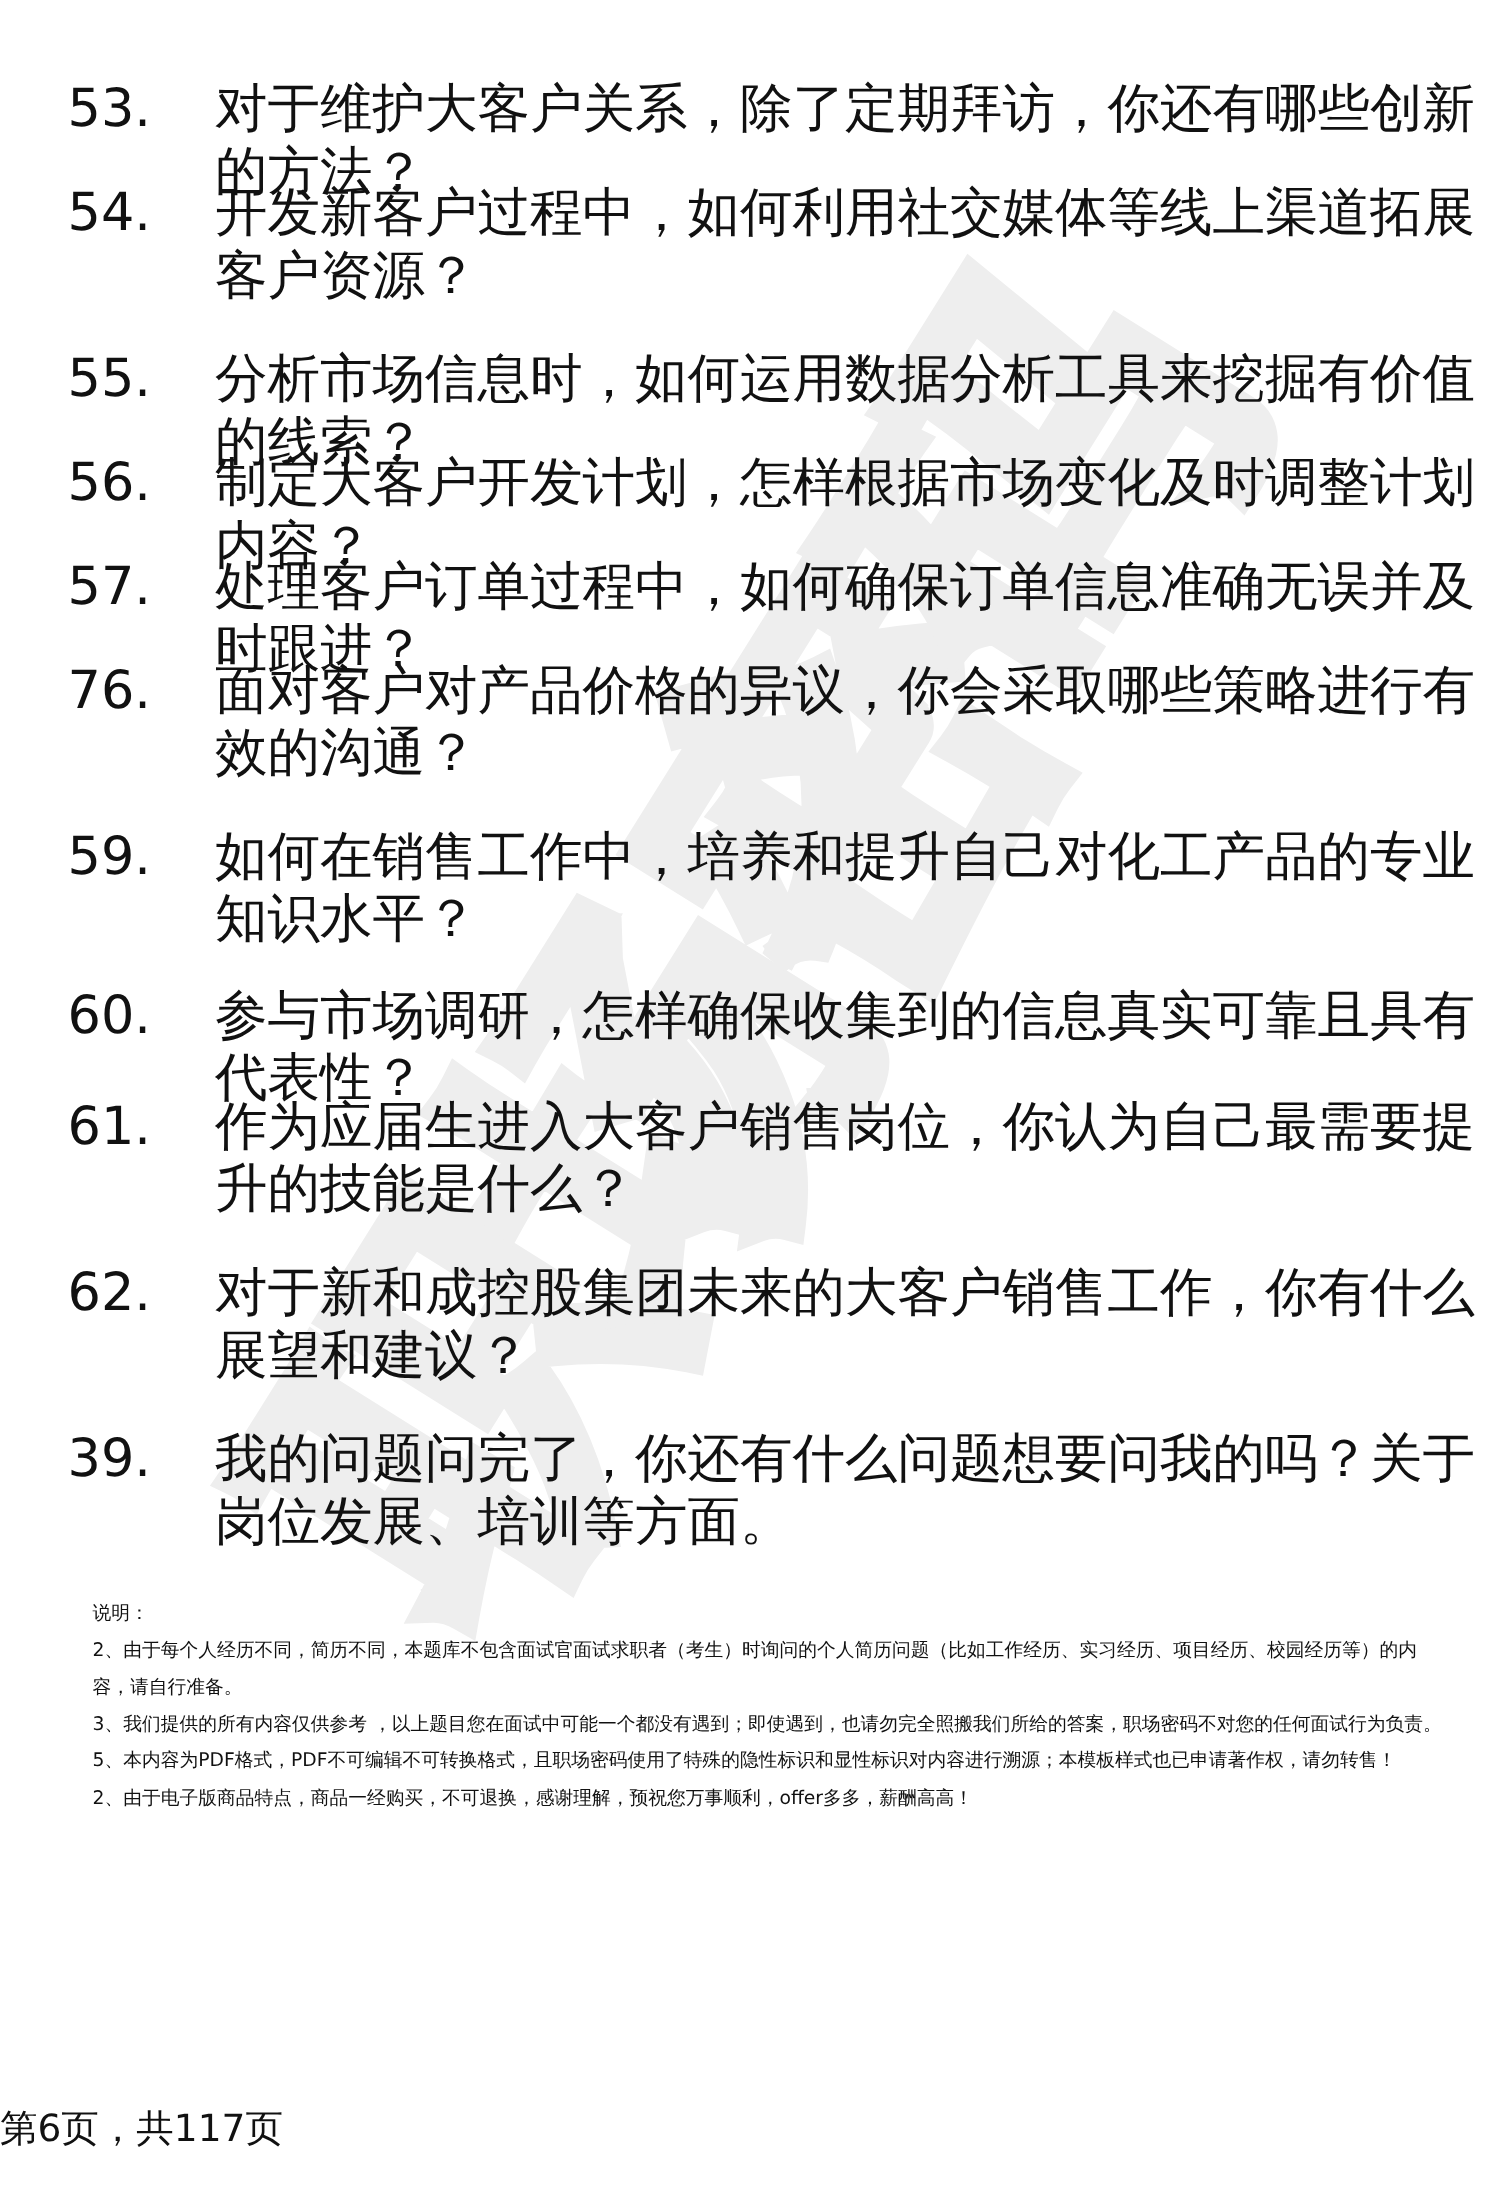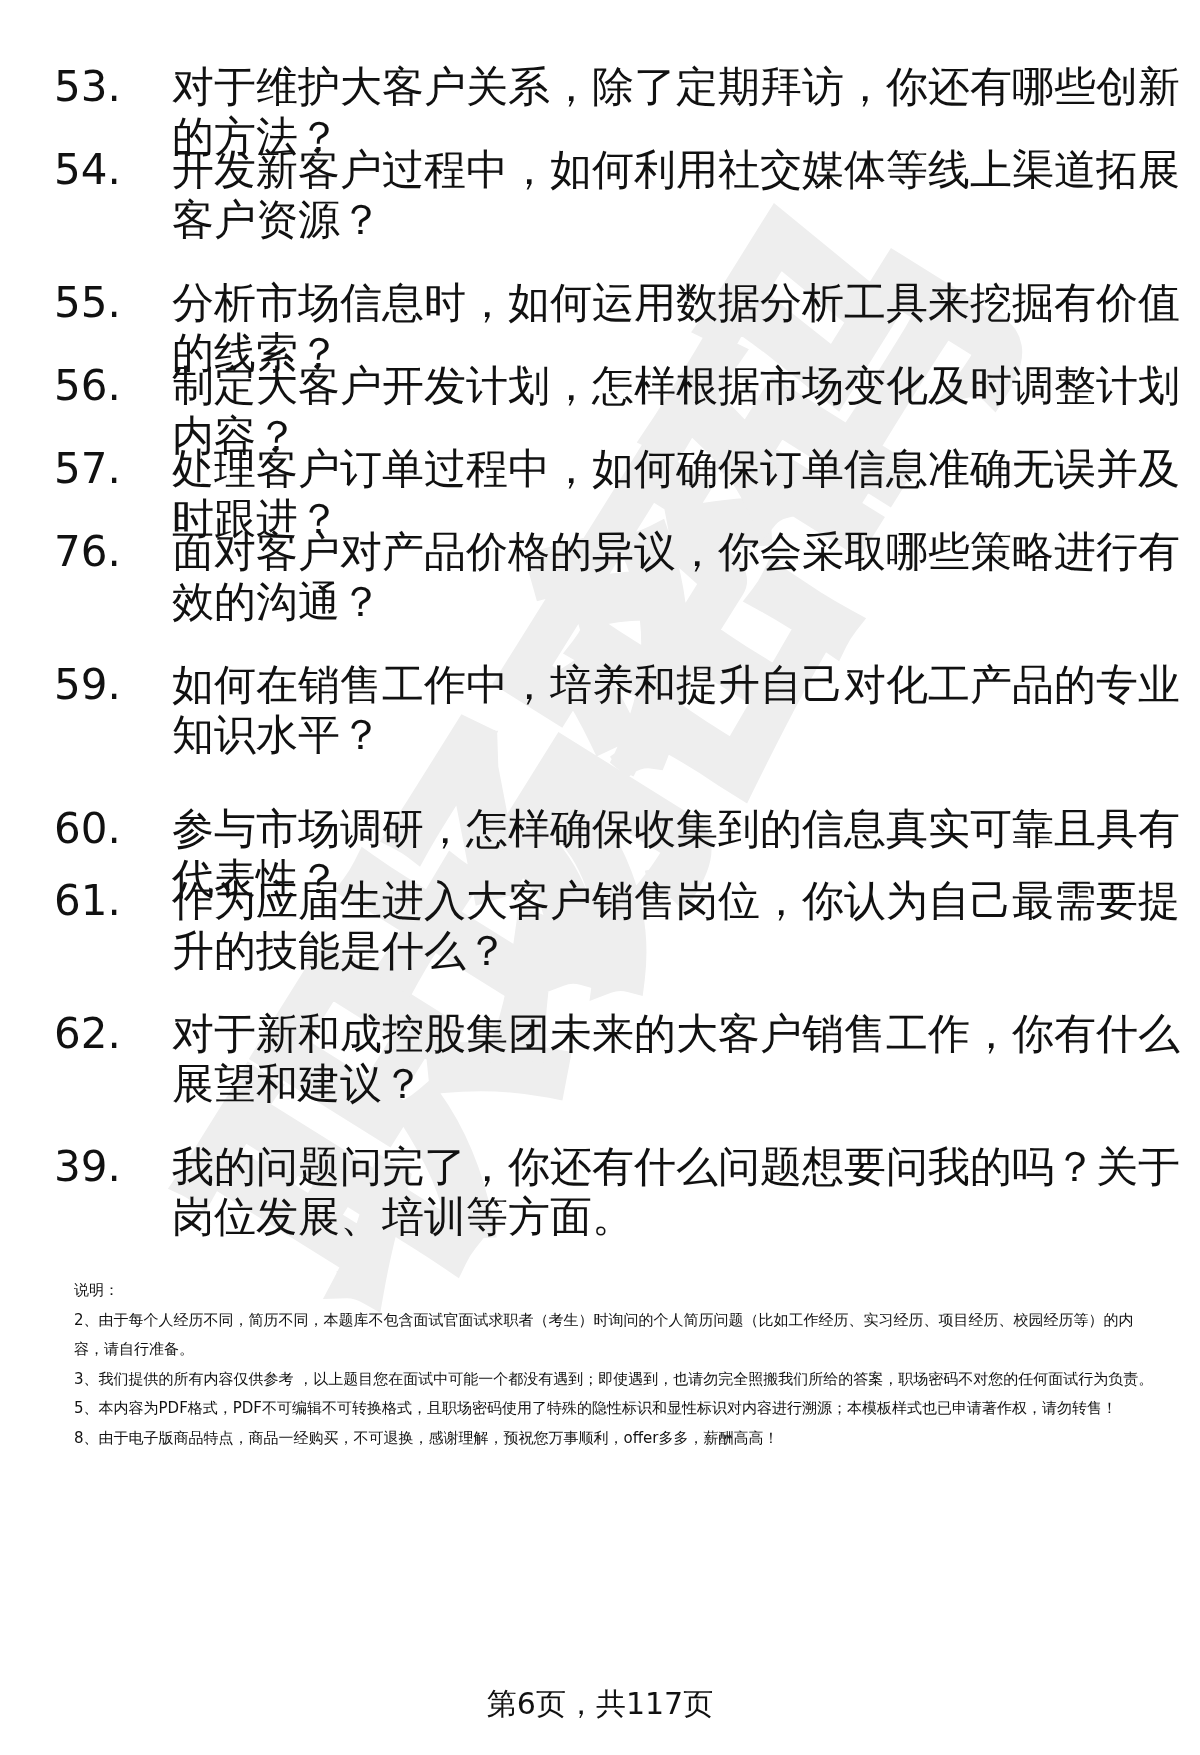--- a/index.html
+++ b/index.html
@@ -25,21 +25,21 @@
   }
   .q .num { position: absolute; left: 0; top: 0; width: 70px; }
   .q .txt { display: block; margin-left: 118px; width: 1024px; word-break: break-all; }
   .notes {
     position: absolute; left: 74px; top: 1276px; width: 1080px;
     font-size: 15px; line-height: 29.5px; z-index: 1; word-break: break-all;
   }
   .notes p { margin: 0; }
   .page-footer {
     position: absolute; left: 0; width: 1200px; top: 1684px;
-    text-align: center; font-size: 30px; line-height: 40px; z-index: 1;
+    font-size: 30px; line-height: 40px; z-index: 1;
   }
 </style>
 </head>
 <body>
 
 <div class="watermark">职场密码</div>
 
 <div class="questions">
   <div class="q" style="top:62px">
     <span class="num">53.</span>
@@ -62,21 +62,21 @@
     <span class="txt">处理客户订单过程中，如何确保订单信息准确无误并及时跟进？</span>
   </div>
   <div class="q" style="top:527px">
     <span class="num">76.</span>
     <span class="txt">面对客户对产品价格的异议，你会采取哪些策略进行有效的沟通？</span>
   </div>
   <div class="q" style="top:660px">
     <span class="num">59.</span>
     <span class="txt">如何在销售工作中，培养和提升自己对化工产品的专业知识水平？</span>
   </div>
-  <div class="q" style="top:804px">
+  <div class="q" style="top:787px">
     <span class="num">60.</span>
     <span class="txt">参与市场调研，怎样确保收集到的信息真实可靠且具有代表性？</span>
   </div>
   <div class="q" style="top:876px">
     <span class="num">61.</span>
     <span class="txt">作为应届生进入大客户销售岗位，你认为自己最需要提升的技能是什么？</span>
   </div>
   <div class="q" style="top:1009px">
     <span class="num">62.</span>
     <span class="txt">对于新和成控股集团未来的大客户销售工作，你有什么展望和建议？</span>
@@ -85,16 +85,16 @@
     <span class="num">39.</span>
     <span class="txt">我的问题问完了，你还有什么问题想要问我的吗？关于岗位发展、培训等方面。</span>
   </div>
 </div>
 
 <div class="notes">
   <p>说明：</p>
   <p>2、由于每个人经历不同，简历不同，本题库不包含面试官面试求职者（考生）时询问的个人简历问题（比如工作经历、实习经历、项目经历、校园经历等）的内容，请自行准备。</p>
   <p>3、我们提供的所有内容仅供参考 ，以上题目您在面试中可能一个都没有遇到；即使遇到，也请勿完全照搬我们所给的答案，职场密码不对您的任何面试行为负责。</p>
   <p>5、本内容为PDF格式，PDF不可编辑不可转换格式，且职场密码使用了特殊的隐性标识和显性标识对内容进行溯源；本模板样式也已申请著作权，请勿转售！</p>
-  <p>8、由于电子版商品特点，商品一经购买，不可退换，感谢理解，预祝您万事顺利，offer多多，薪酬高高！</p>
+  <p>2、由于电子版商品特点，商品一经购买，不可退换，感谢理解，预祝您万事顺利，offer多多，薪酬高高！</p>
 </div>
 
 <div class="page-footer">第6页，共117页</div>
 
 </body></html>

